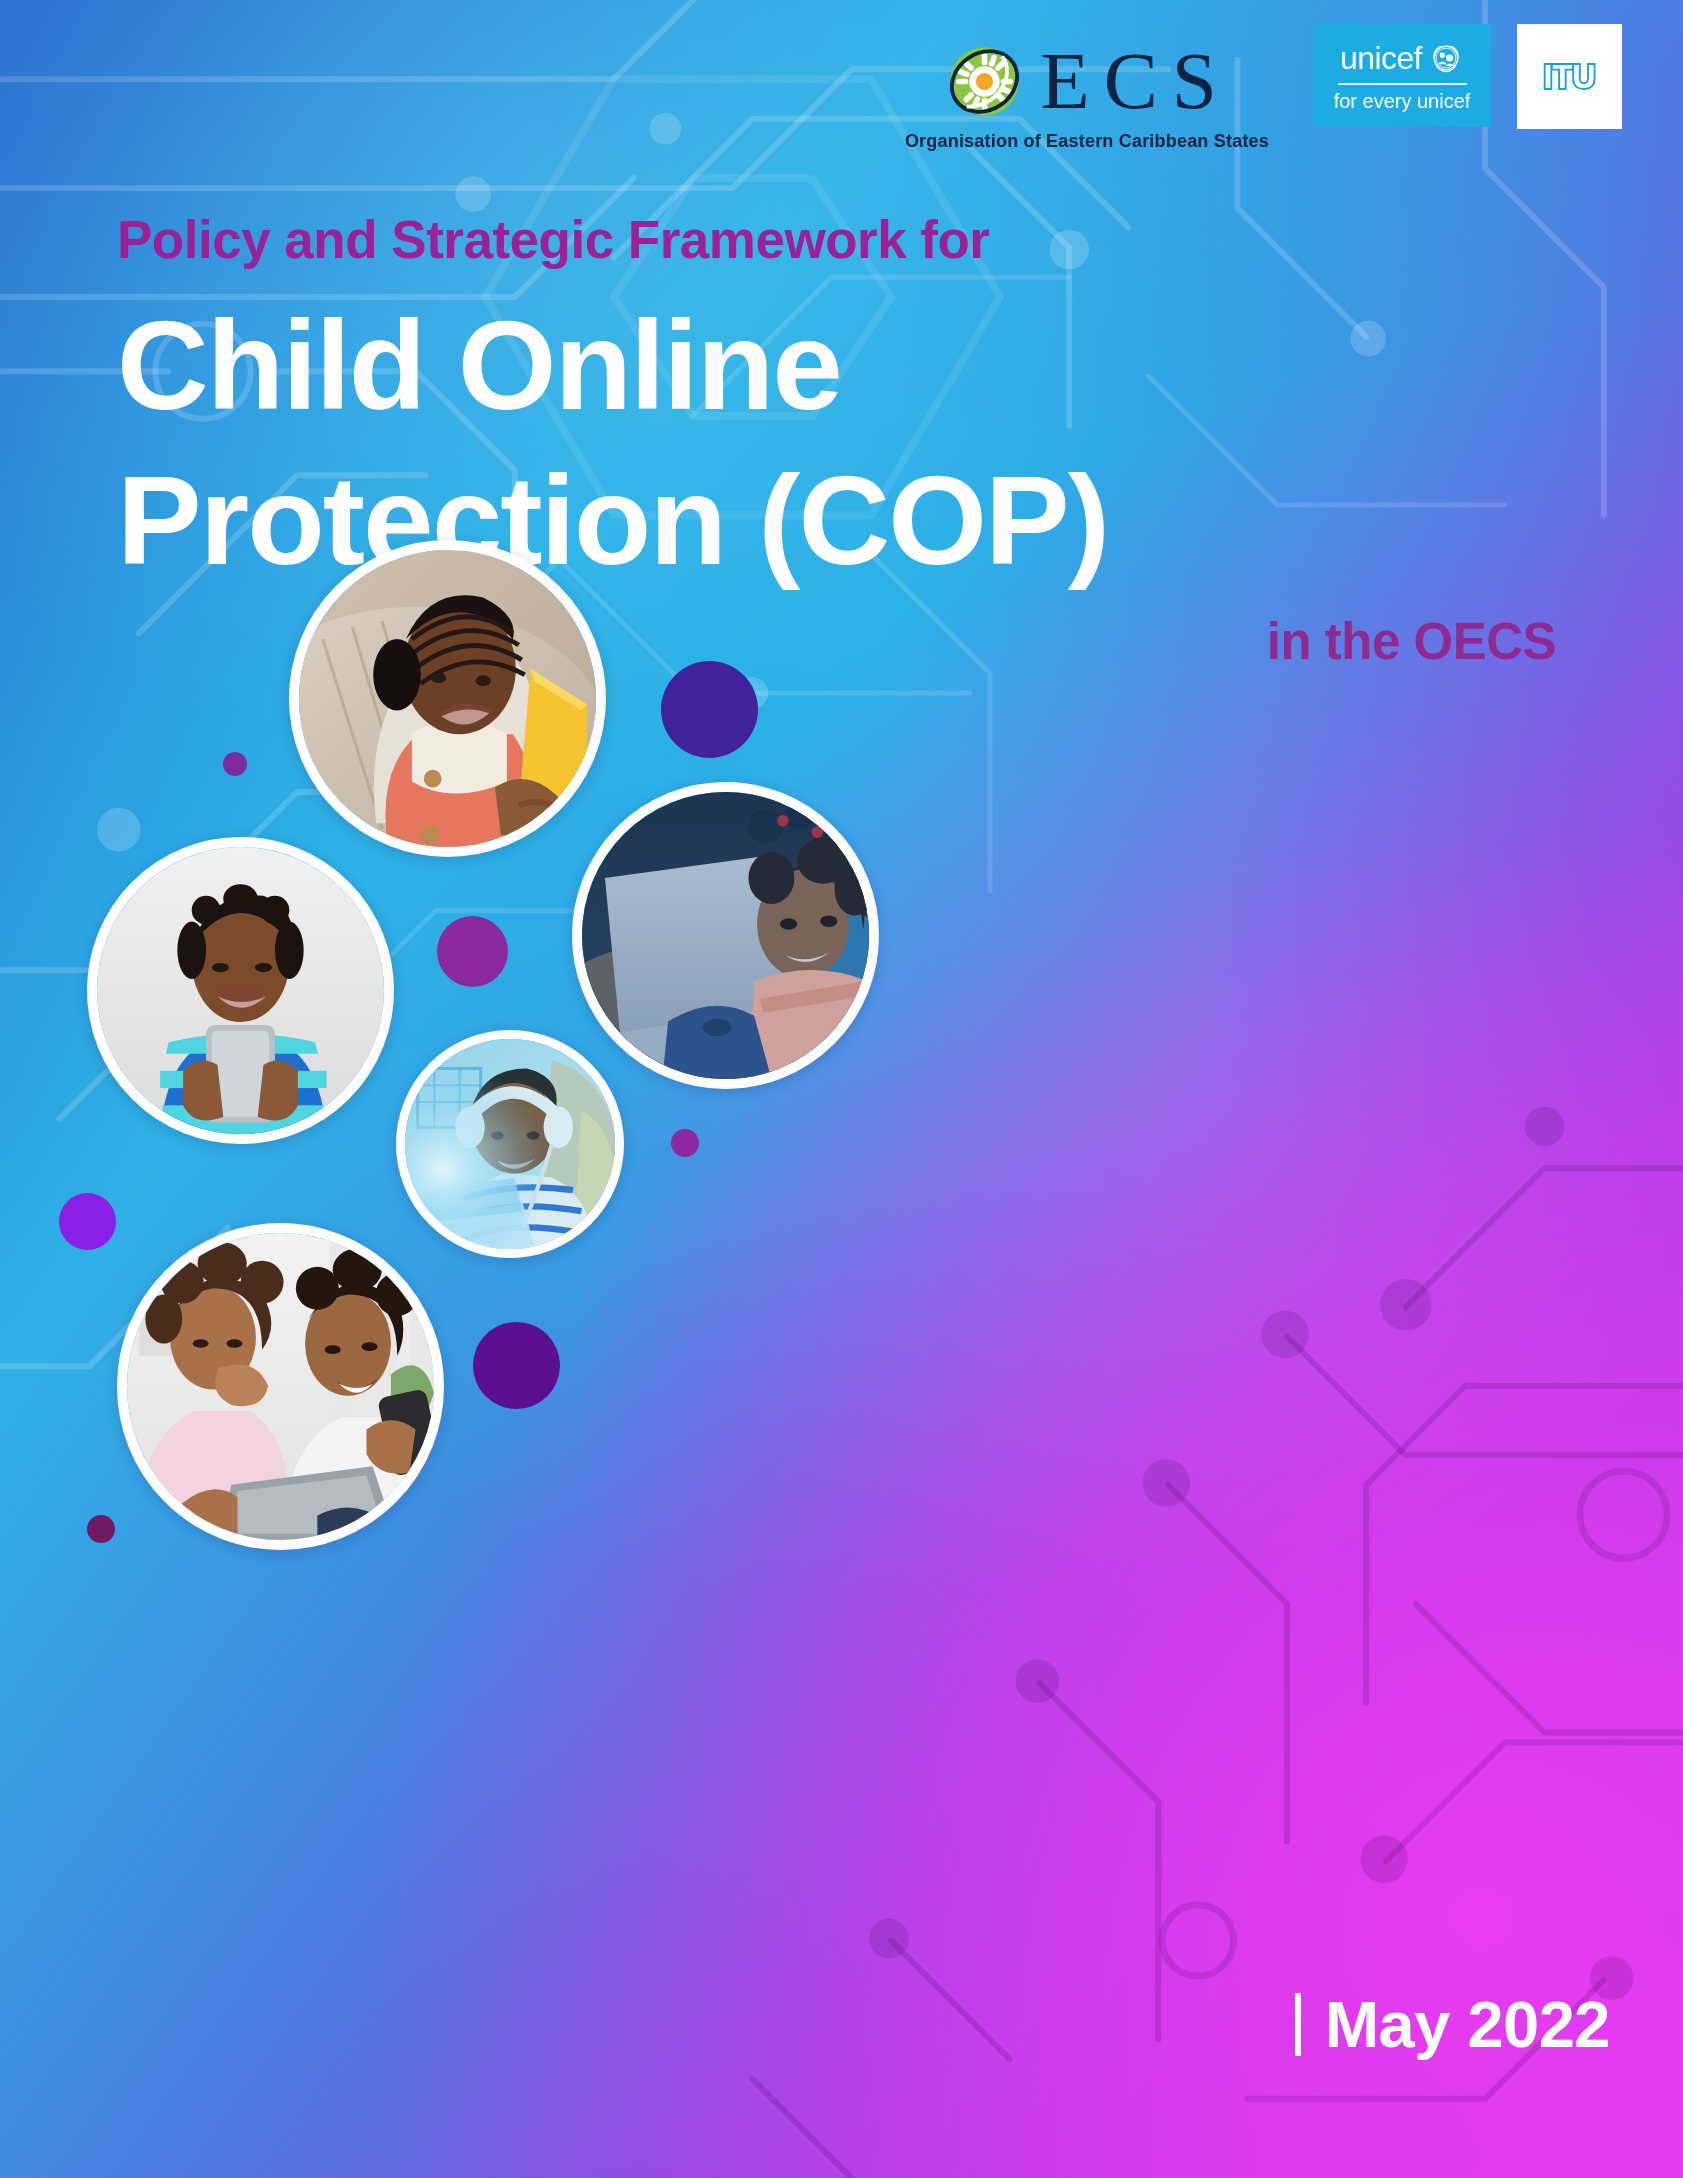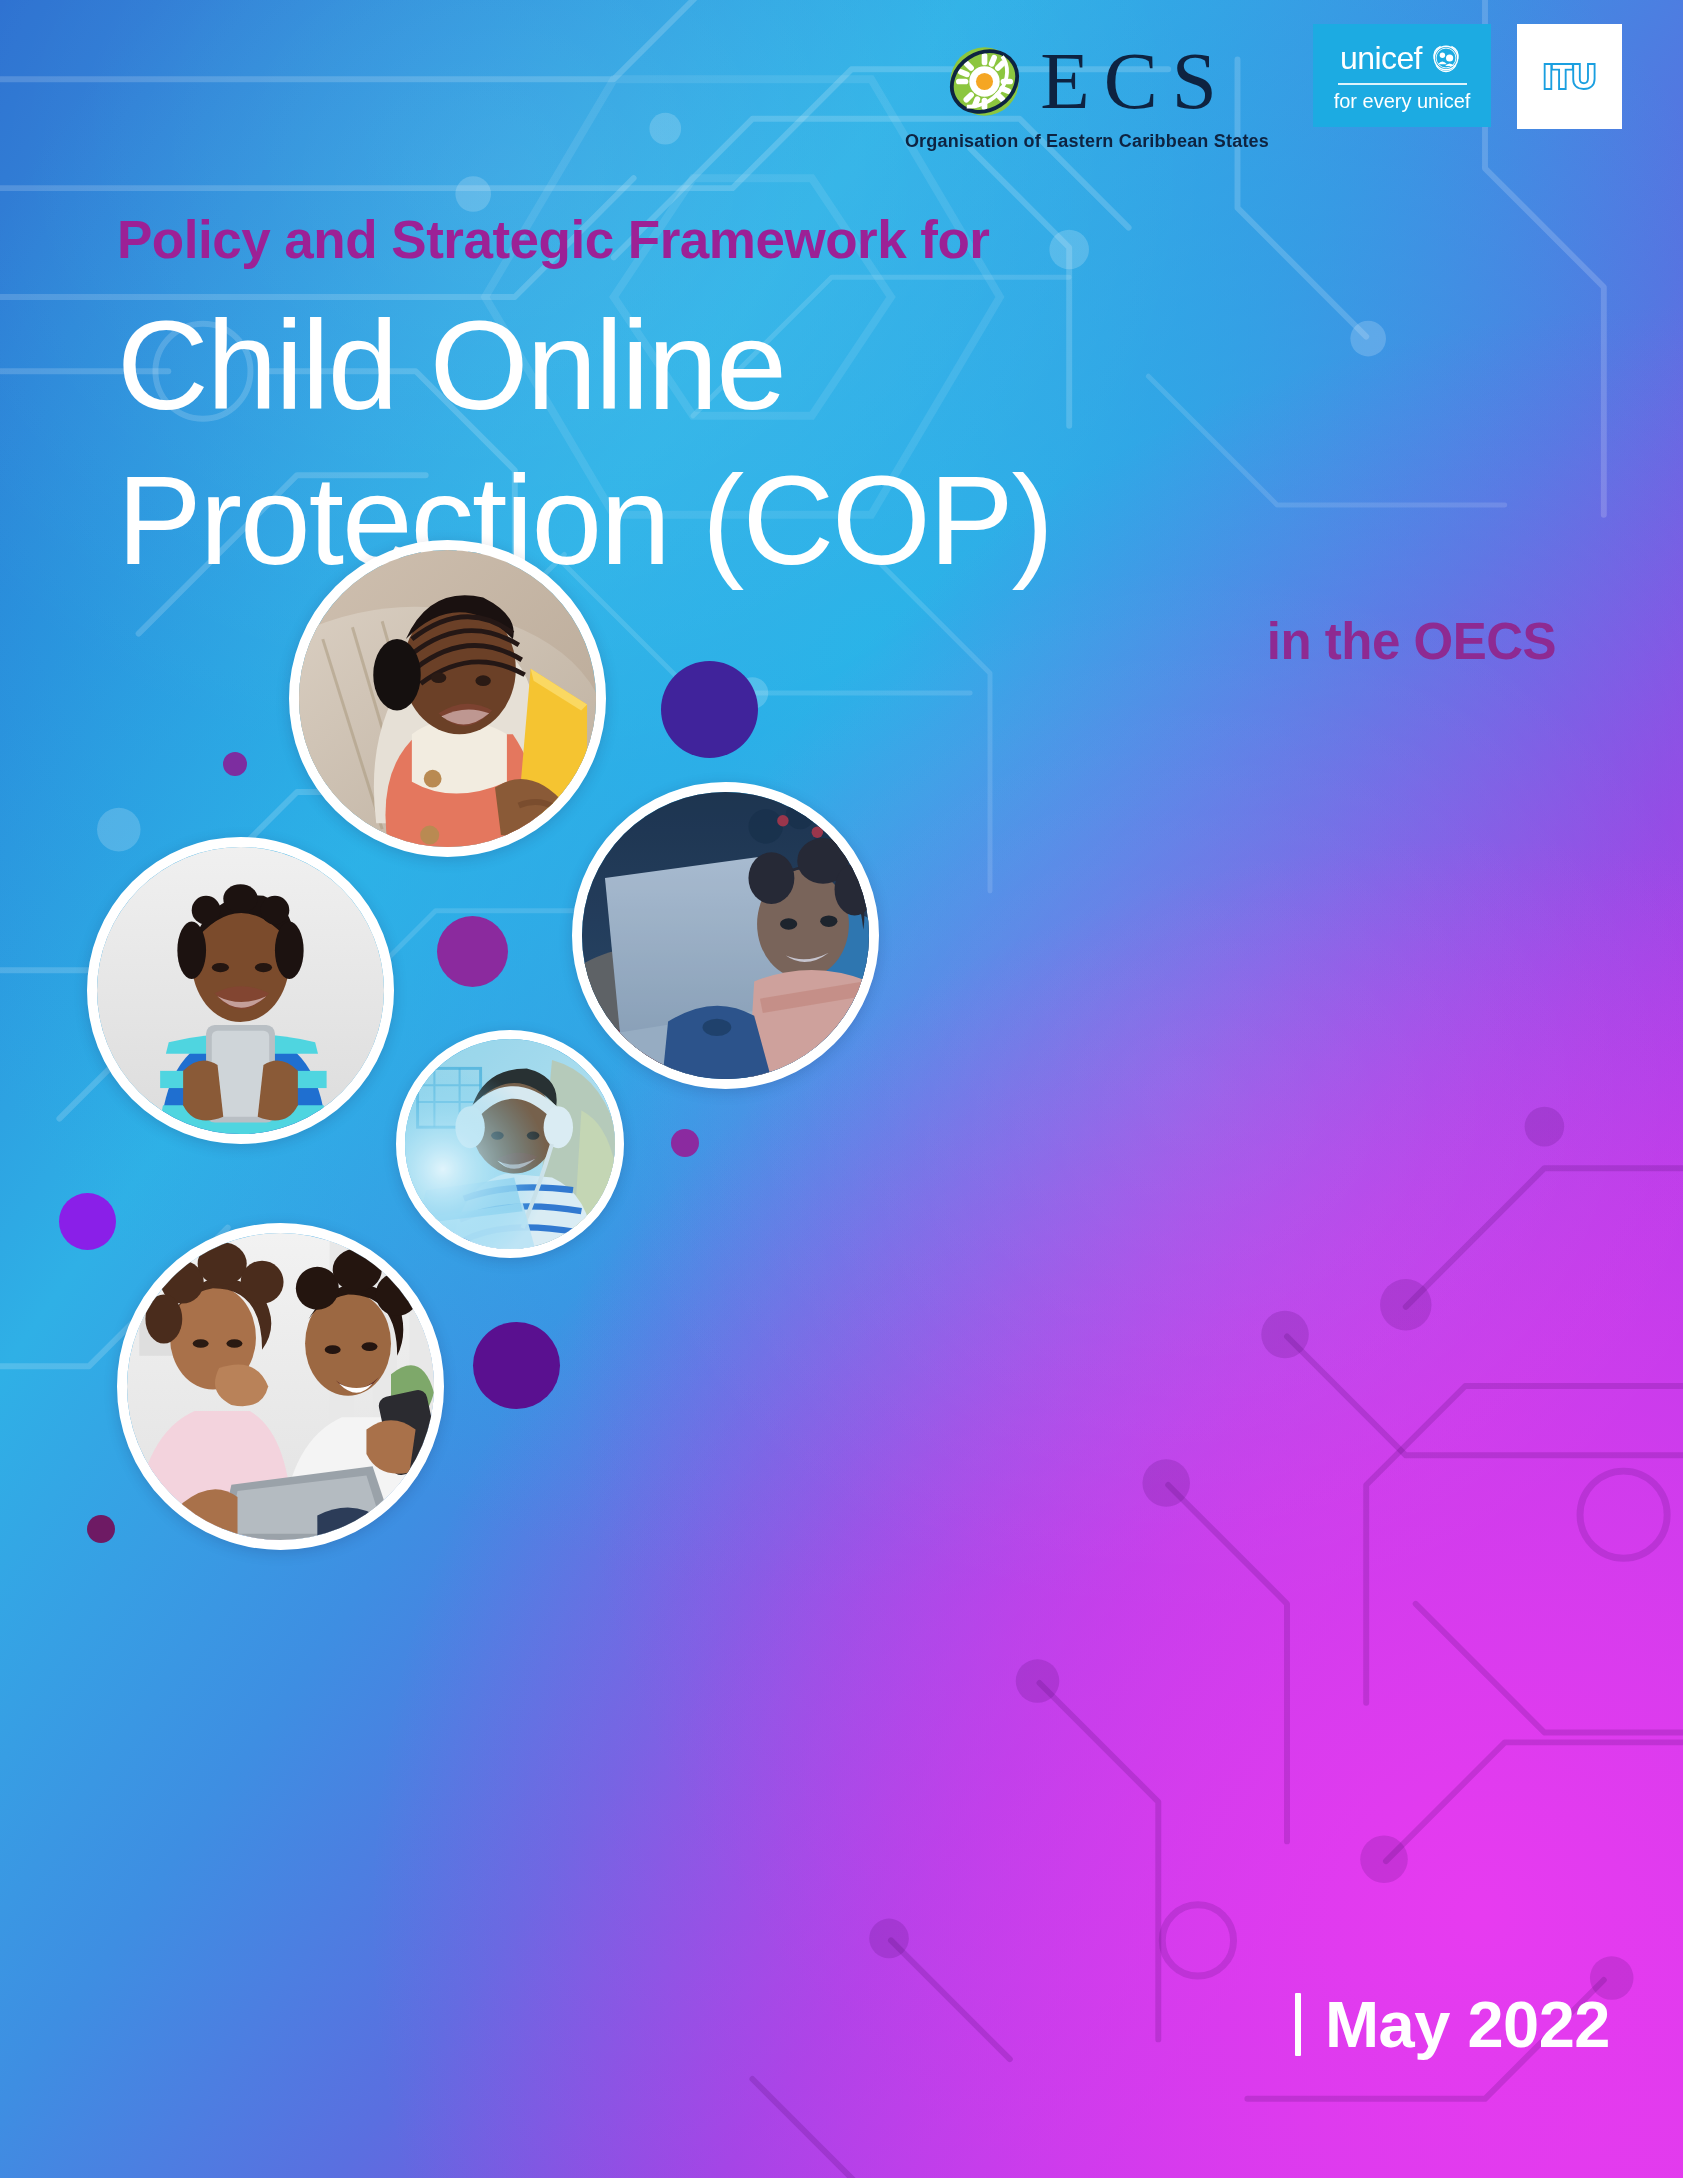--- a/index.html
+++ b/index.html
@@ -68,21 +68,21 @@
     width:105px; height:105px; background:#ffffff;
     display:flex; align-items:center; justify-content:center;
   }
 
   
   .title-block { position:absolute; top:213px; left:0; width:1683px; padding:0 117px; }
   .subtitle {
     color:#9c2196; font-size:53px; font-weight:bold; letter-spacing:-0.5px; line-height:1;
   }
   .title-main {
-    color:#ffffff; font-weight:normal; font-size:127px; line-height:1.22;
+    color:#ffffff; font-weight:bold; font-size:127px; line-height:1.22;
     letter-spacing:-2px; margin-top:22px;
   }
   .title-main .l2 { display:block; }
   .in-oecs {
     color:#8e2a92; font-size:51px; font-weight:bold; text-align:right;
     letter-spacing:-0.5px; margin-top:14px; padding-right:10px;
   }
 
   
   .bubble {

